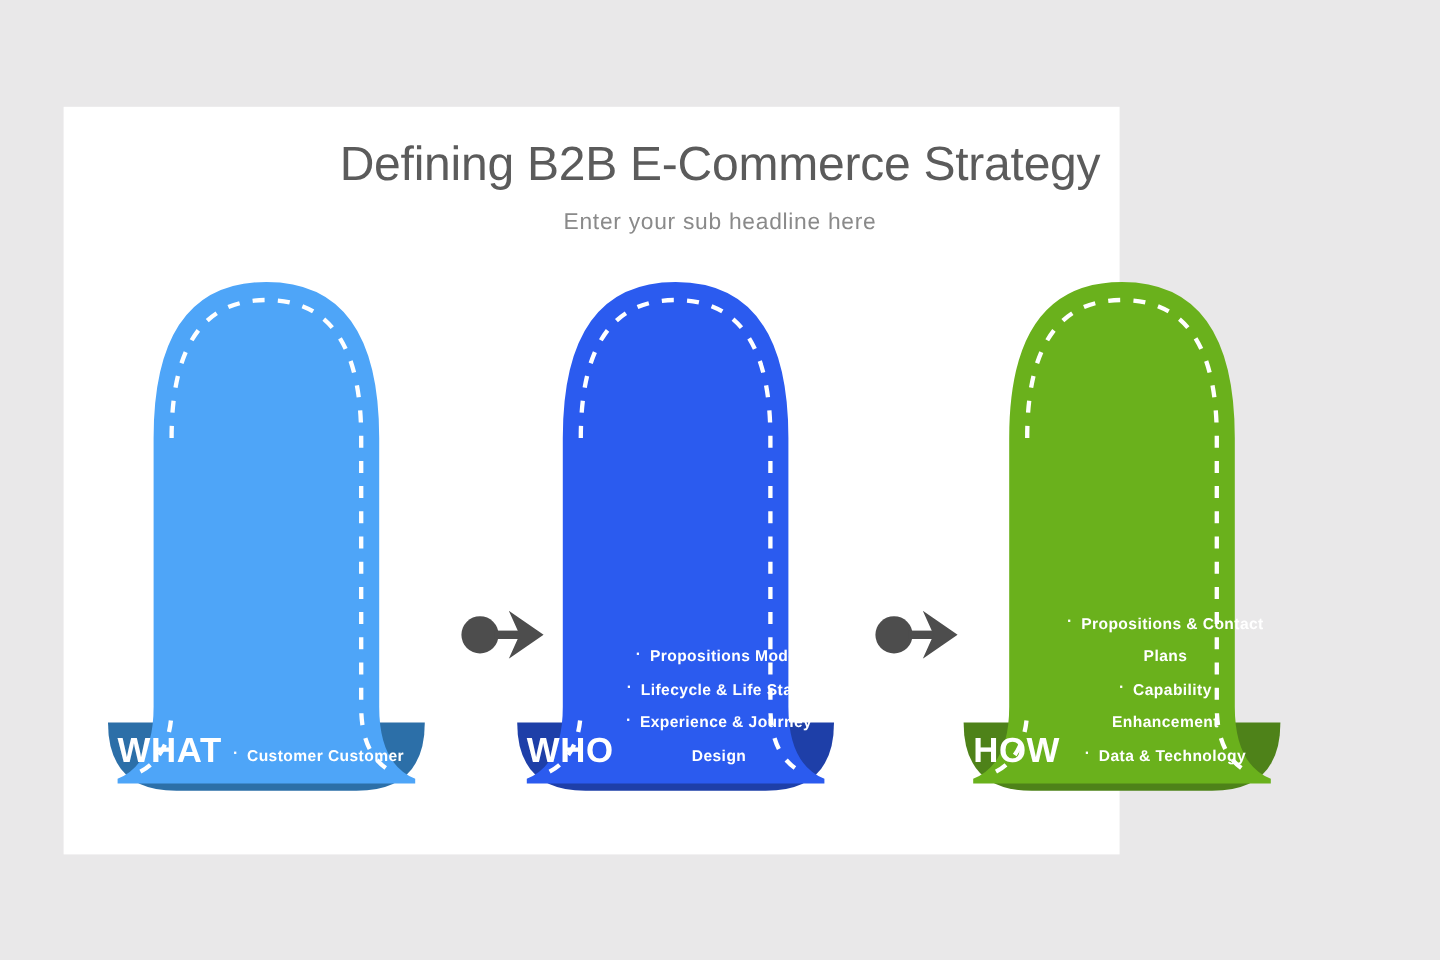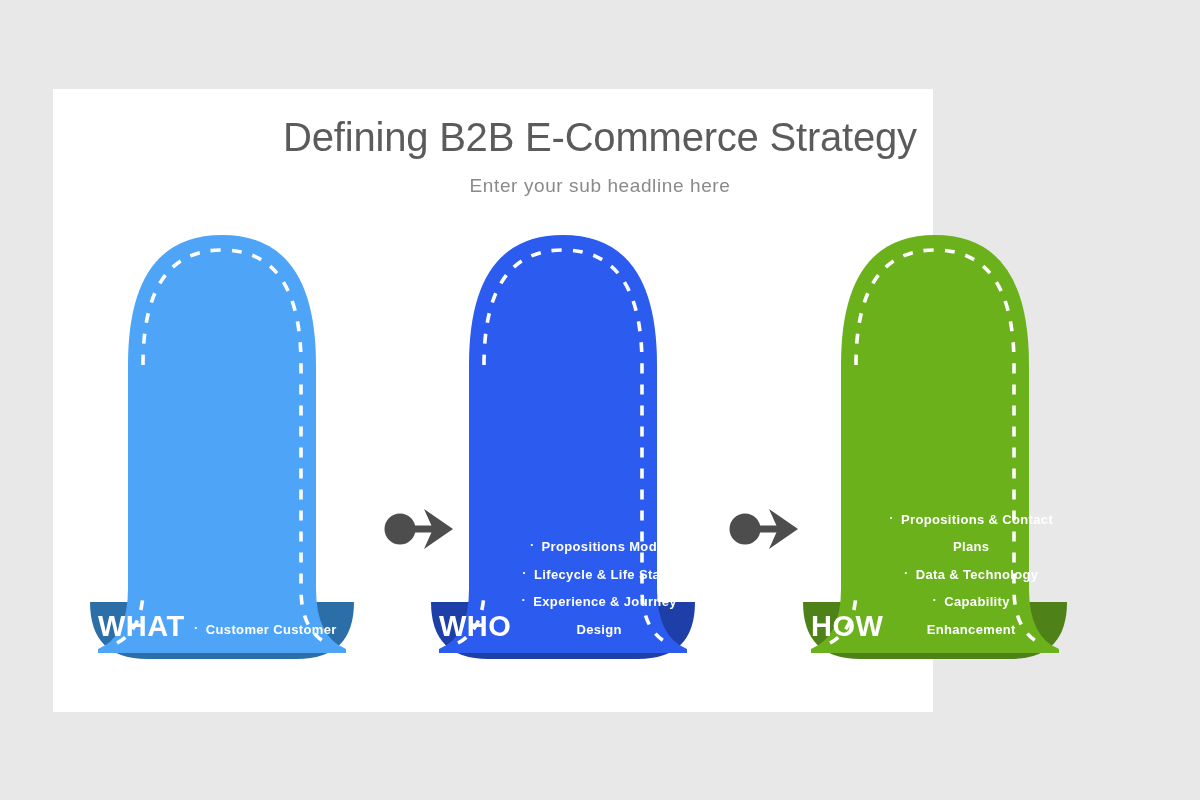--- a/index.html
+++ b/index.html
@@ -199,20 +199,20 @@
       <svg class="pillar-svg" viewBox="0 0 308 446">
         <path d="M 22 389 L 286 389 Q 286 446 229 446 L 79 446 Q 22 446 22 389 Z" fill="#4e8219"></path>
         <path d="M 60 152 Q 60 22 154 22 Q 248 22 248 152 L 248 376 Q 248 424 278 436 L 278 440 L 30 440 L 30 436 Q 60 424 60 376 Z" fill="#6ab11c"></path>
         <path fill="none" stroke-width="3.6" stroke-linecap="butt" stroke-dasharray="10 11" d="M 75 152 Q 75 37 154 37 Q 233 37 233 152 L 233 376 Q 233 416 258 430
                  M 49 430 Q 75 416 75 376" stroke="#ffffff"></path>
       </svg>
       <div class="pillar-content">
         <h2 class="pillar-heading">HOW</h2>
         <ul class="pillar-list">
           <li><span class="bullet-dot">·</span><span>Propositions  &amp;  Contact Plans</span></li>
+          <li><span class="bullet-dot">·</span><span>Capability Enhancement</span></li>
           <li><span class="bullet-dot">·</span><span>Data &amp; Technology</span></li>
-          <li><span class="bullet-dot">·</span><span>Capability Enhancement</span></li>
         </ul>
       </div>
     </div>
 
   </div>
 </div>
 
 </body></html>

